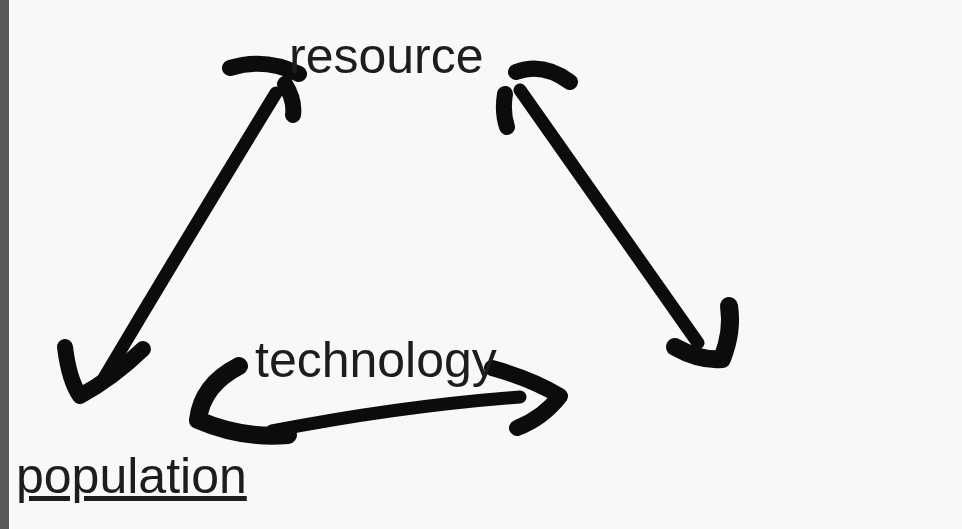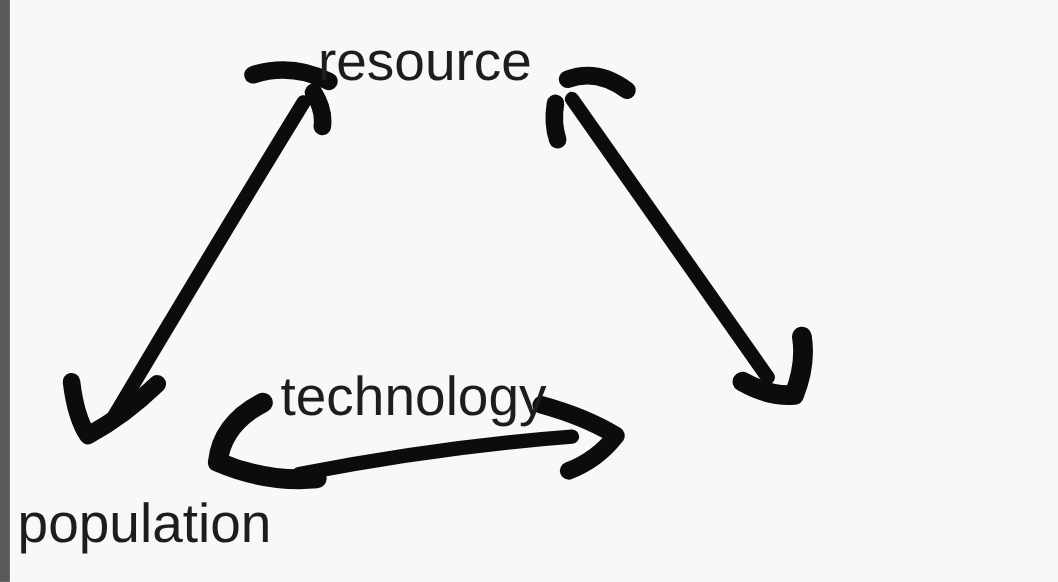--- a/index.html
+++ b/index.html
@@ -41,21 +41,21 @@
   .head   { stroke-width: 16px; }
   .head-thick { stroke-width: 18px; }
   .label {
     position: absolute;
     font-size: 50px;
     line-height: 1;
     color: var(--text);
     white-space: nowrap;
   }
   .label-resource    { left: 289px; top: 31px;  }
-  .label-population  { left: 16px;  top: 451px; }
+  .label-population  { left: 16px;  top: 451px; text-decoration: underline; }
   .label-technology  { left: 604px; top: 386px; }
   .label-interaction { left: 255px; top: 335px; }
 </style>
 </head>
 <body>
 
 <div class="canvas">
 
   <div class="edge-strip"></div>
 

